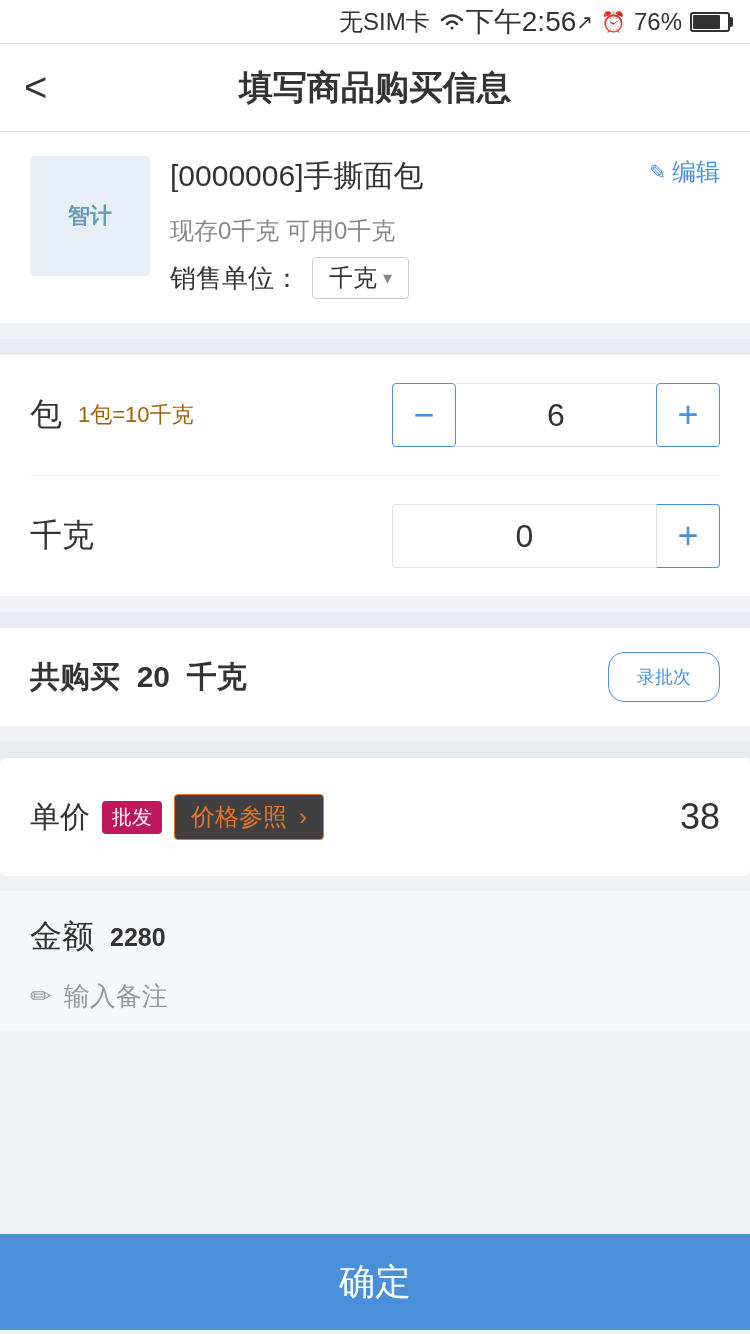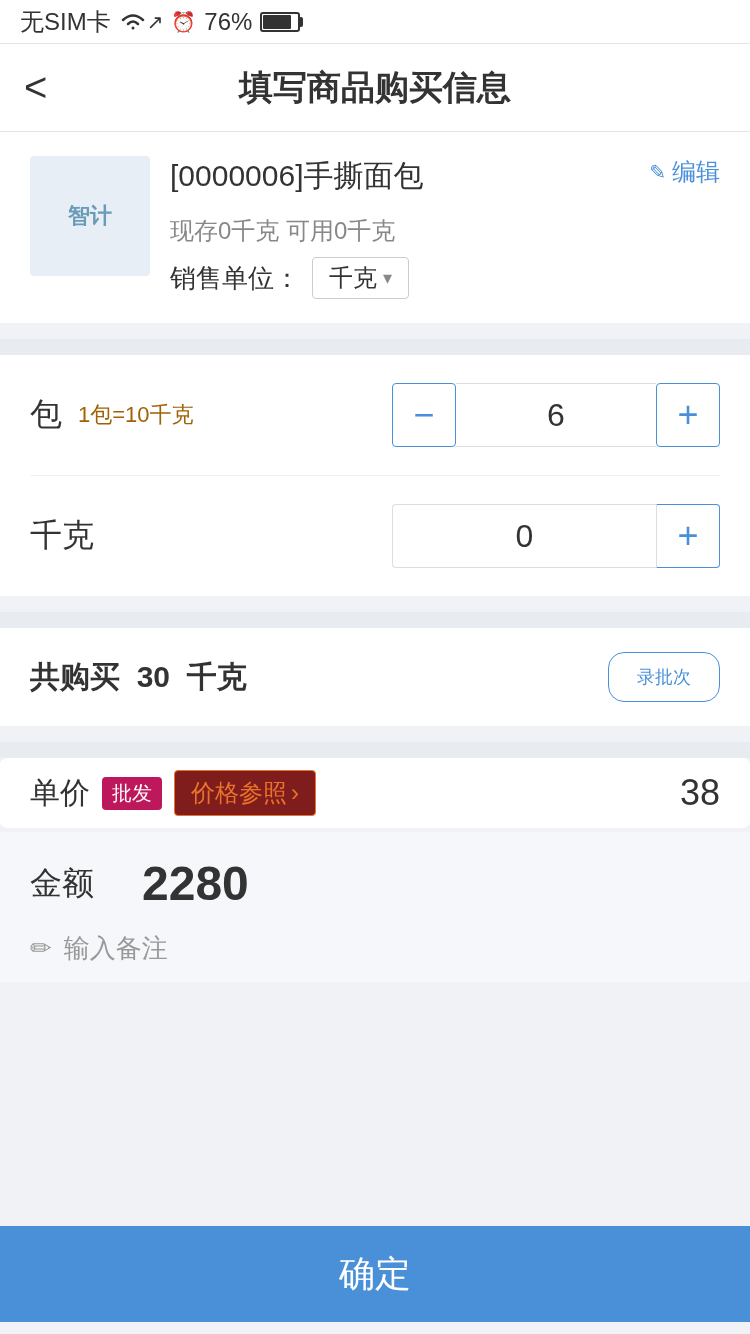--- a/index.html
+++ b/index.html
@@ -13,21 +13,21 @@
       color: #333;
     }
 
     
     .status-bar {
       width: 750px;
       height: 44px;
       background: #fff;
       display: flex;
       align-items: center;
-      justify-content: flex-start;
+      justify-content: flex-end;
       padding: 0 20px;
       font-size: 24px;
       color: #333;
       border-bottom: 1px solid #e5e5e5;
     }
     .status-left {
       display: flex;
       align-items: center;
       gap: 8px;
     }
@@ -260,22 +260,22 @@
       font-size: 18px;
       padding: 12px 28px;
       border-radius: 16px;
       cursor: pointer;
       background: #fff;
     }
 
     
     .price-section {
       background: #fff;
-      padding: 12px 30px;
-      margin-bottom: 4px;
+      padding: 36px 30px;
+      margin-bottom: 15px;
       border-radius: 7px;
     }
     .price-row {
       display: flex;
       align-items: center;
       gap: 16px;
       justify-content: space-between;
     }
     .price-label-group {
       display: flex;
@@ -294,23 +294,23 @@
       border-radius: 4px;
     }
     .price-ref-btn {
       border: 1.5px solid #e8732a;
       color: #e8732a;
       font-size: 24px;
       padding: 6px 16px;
       border-radius: 4px;
       display: flex;
       align-items: center;
-      gap: 4px;
+      gap: 12px;
       cursor: pointer;
-      background: #7f1d1d;
+      background: #404040;
     }
     .price-value {
       font-size: 36px;
       color: #333;
       font-weight: 500;
     }
 
     
     .amount-section {
       background: #f5f7fa;
@@ -320,24 +320,23 @@
       display: flex;
       align-items: center;
       gap: 16px;
       margin-bottom: 20px;
     }
     .amount-label {
       font-size: 32px;
       color: #333;
     }
     .amount-value {
-      font-size: 48px;
+      font-size: 25px;
       font-weight: bold;
       color: #333;
-      margin-left: 32px;
     }
     .remark-row {
       display: flex;
       align-items: center;
       gap: 12px;
       color: #999;
       font-size: 26px;
     }
     .pencil-icon {
       font-size: 26px;
@@ -347,21 +346,21 @@
     
     .empty-space {
       flex: 1;
       background: #f0f2f5;
       min-height: 300px;
     }
 
     
     .confirm-btn {
       position: fixed;
-      bottom: 12px;
+      bottom: 4px;
       left: 0;
       width: 750px;
       height: 96px;
       background: #4a90d9;
       color: #fff;
       font-size: 36px;
       font-weight: 500;
       display: flex;
       align-items: center;
       justify-content: center;
@@ -378,20 +377,21 @@
 
 <div class="status-bar">
   <div class="status-left">
     <span>无SIM卡</span>
     <svg width="28" height="20" viewBox="0 0 28 20">
       <path d="M14 16 Q14 16 14 16" stroke="#333" stroke-width="3" fill="none" stroke-linecap="round"></path>
       <path d="M9 12 Q14 7 19 12" stroke="#333" stroke-width="2.5" fill="none" stroke-linecap="round"></path>
       <path d="M4 8 Q14 -1 24 8" stroke="#333" stroke-width="2.5" fill="none" stroke-linecap="round"></path>
     </svg>
   </div>
+  <div class="status-center">下午2:56</div>
   <div class="status-right">
     <span style="font-size:20px;">↗</span>
     <span style="font-size:20px;">⏰</span>
     <span>76%</span>
     <span class="battery-icon">
       <span class="battery-fill"></span>
     </span>
   </div>
 </div>
 
@@ -448,21 +448,21 @@
         <div class="stepper-btn" style="border-radius: 0 4px 4px 0; border-left: 1px solid #ddd;">+</div>
       </div>
     </div>
   </div>
 
   <div class="section-divider"></div>
 
   <div class="total-section">
     <div class="total-text">
       <span>共购买</span>
-      &nbsp;<span style="font-weight:bold;">30</span>&nbsp;
+      &nbsp;<span style="font-weight:bold;">20</span>&nbsp;
       <span>千克</span>
     </div>
     <div class="batch-btn">录批次</div>
   </div>
 
   <div class="section-divider"></div>
 
   <div class="price-section">
     <div class="price-row">
       <div class="price-label-group">

